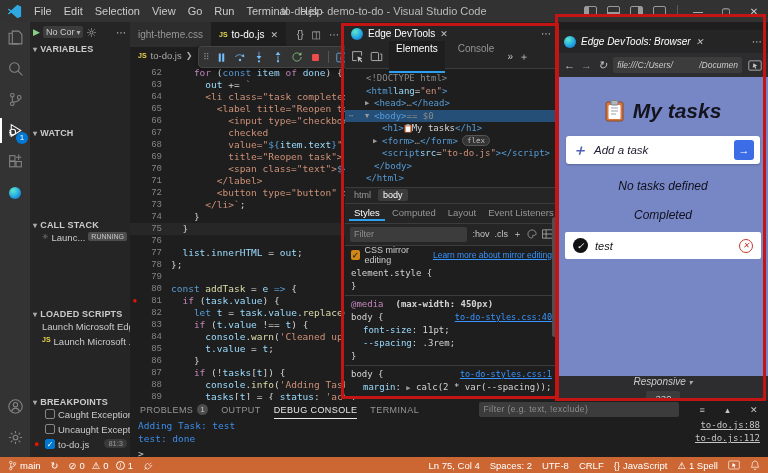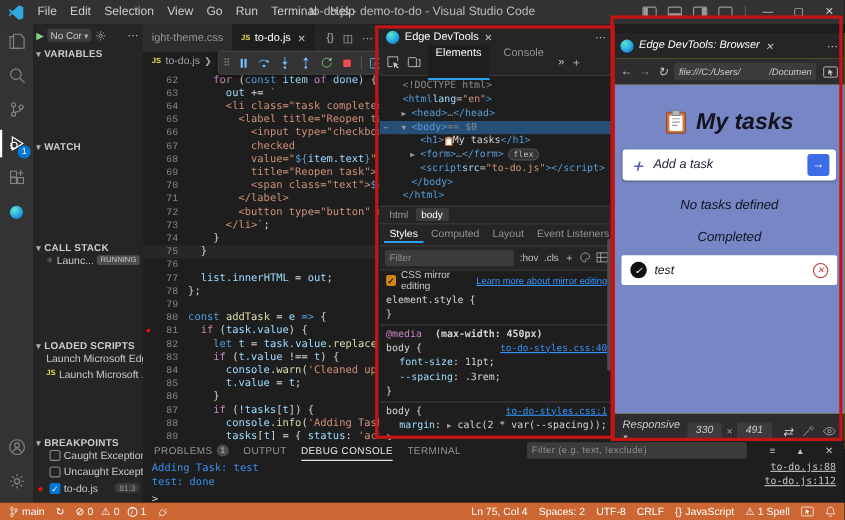--- a/index.html
+++ b/index.html
@@ -137,21 +137,21 @@
             display:flex; align-items:center; justify-content:center; font-size:11px; }
   .page-line { text-align:center; color:#10101c; font-size:12px; margin-top:15px; }
   .task-row { margin:10px 7px 0; background:#fff; border-radius:2px; height:27px; display:flex; align-items:center;
               padding:0 8px; gap:7px; }
   .chk-done { width:15px; height:15px; border-radius:50%; background:#111; color:#fff; font-size:9px;
               display:flex; align-items:center; justify-content:center; }
   .task-name { color:#111; font-size:11px; }
   .del-btn { margin-left:auto; width:14px; height:14px; border:1.5px solid #c3392f; border-radius:50%;
              color:#c3392f; font-size:8px; display:flex; align-items:center; justify-content:center; }
   .devicebar { position:absolute; left:0; bottom:0; right:0; height:32px; background:#2d2d30;
-               display:flex; align-items:center; gap:4px; padding:0 8px; font-size:10px; color:#cccccc; }
+               display:flex; align-items:center; gap:4px; padding:0 8px; font-size:10px; color:#cccccc;flex-direction:column; }
   .dim-input { width:34px; height:16px; background:#3c3c3c; border-radius:2px; text-align:center; line-height:16px; font-size:9.5px; }
   .d-ico { color:#c5c5c5; font-size:11px; }
 
   
   .panel { position:absolute; left:130px; top:400px; width:638px; height:57px; background:#1e1e1e; }
   .panel-tabs { height:19px; display:flex; align-items:center; gap:13px; padding:0 10px; font-size:9px;
                 letter-spacing:.4px; color:#969696; }
   .ptab { display:flex; align-items:center; gap:4px; height:19px; white-space:nowrap; }
   .ptab.active { color:#e7e7e7; box-shadow:inset 0 -1px 0 #e7e7e7; }
   .pbadge { background:#4d4d4d; color:#ccc; min-width:11px; height:11px; border-radius:6px; font-size:7.5px;

